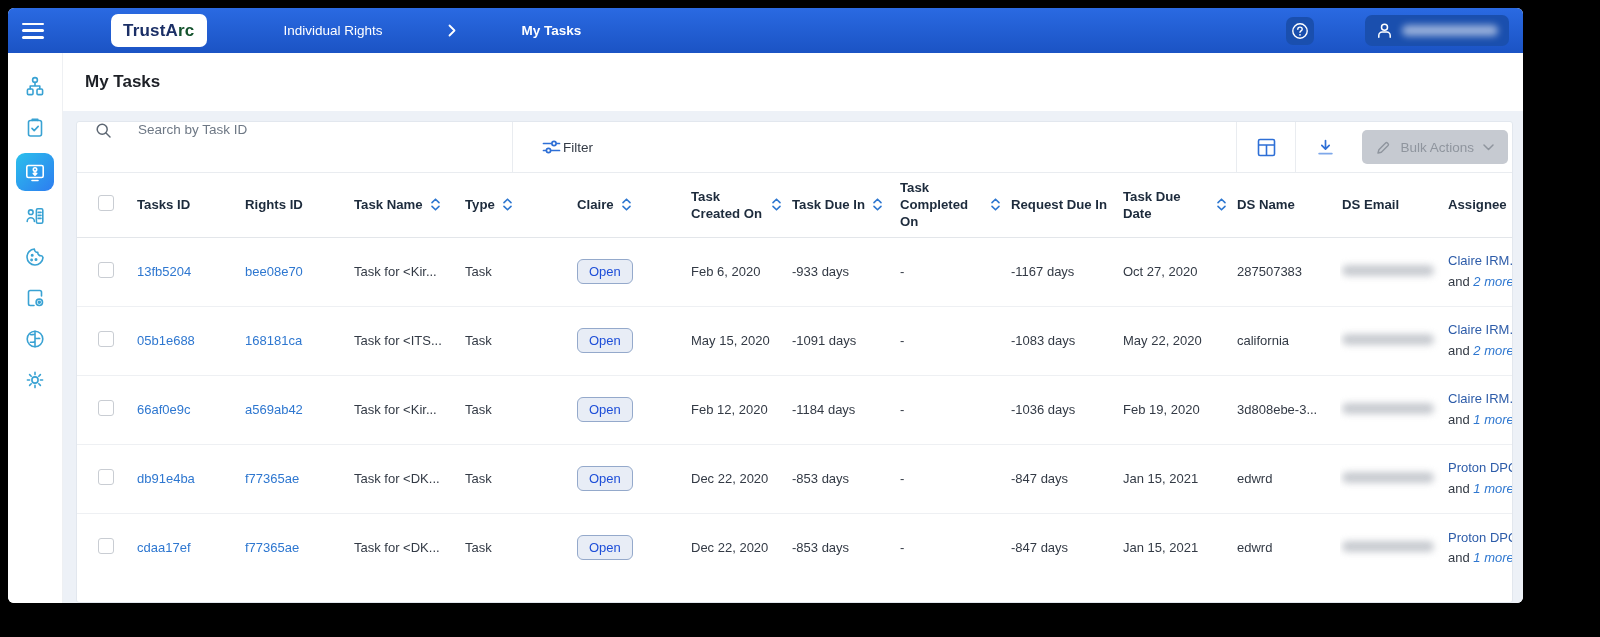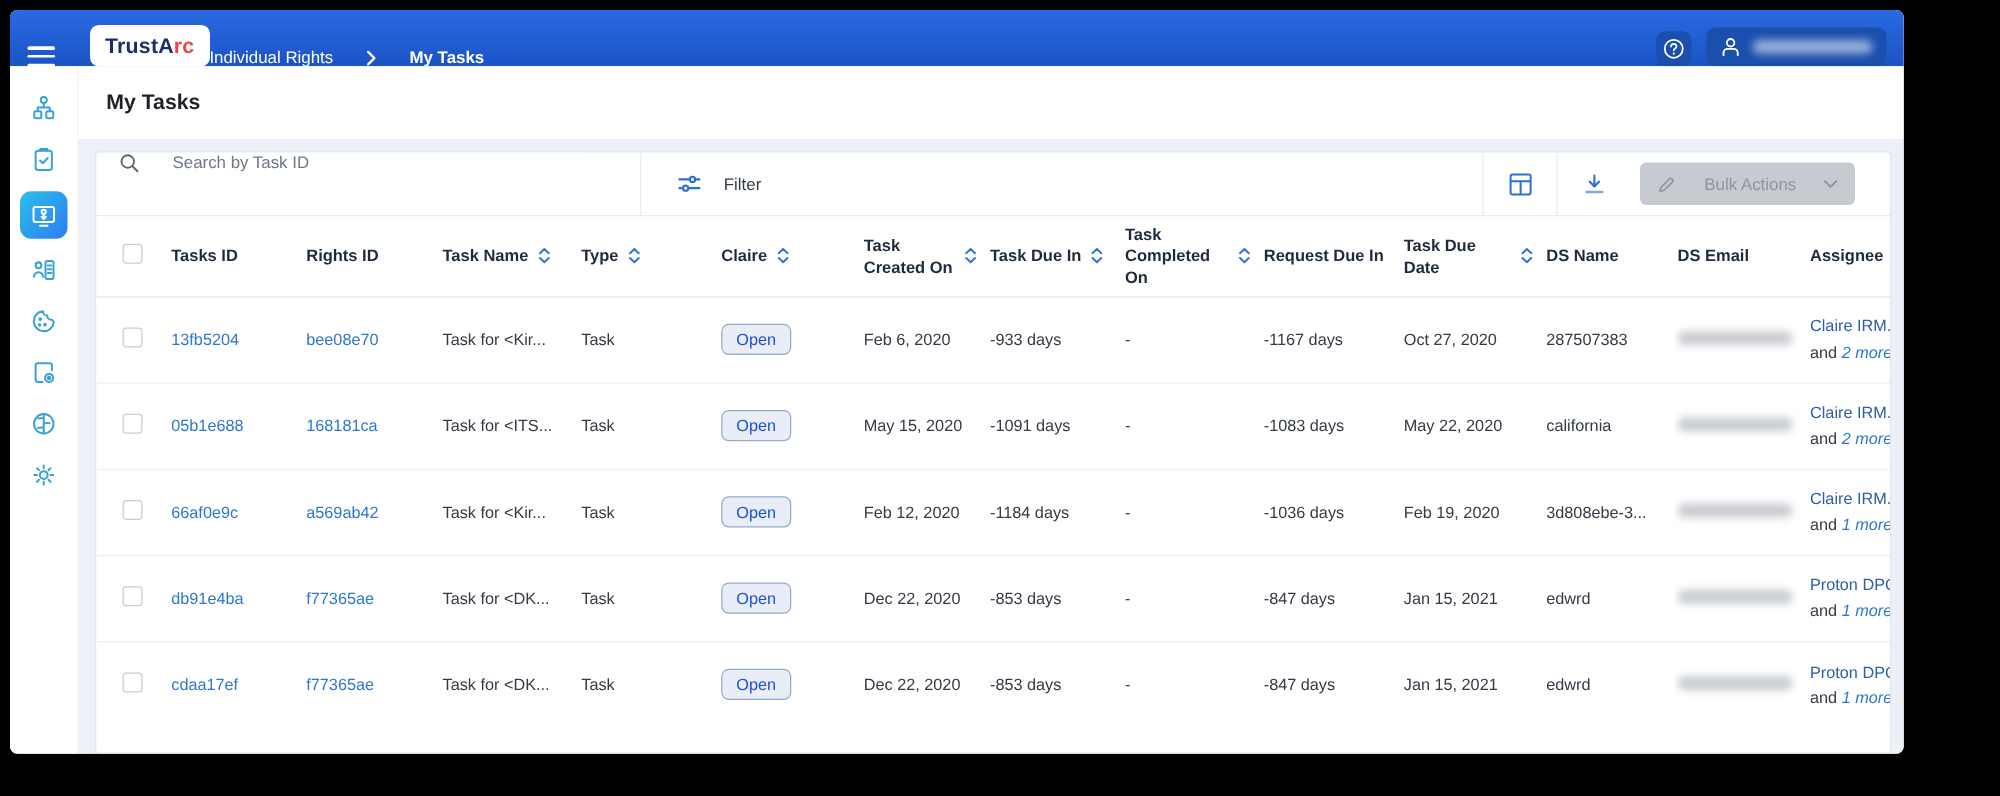--- a/index.html
+++ b/index.html
@@ -1,27 +1,27 @@
 <!DOCTYPE html>
 <html><head>
 <meta charset="utf-8">
 <style>
   * { margin:0; padding:0; box-sizing:border-box; }
   html,body { width:1600px; height:637px; background:#000; font-family:"Liberation Sans",sans-serif; font-size:13px; color:#333a45; overflow:hidden; }
   .window { position:absolute; left:8px; top:8px; width:1515px; height:595px; background:#fff; border-radius:6px; overflow:hidden; display:flex; flex-direction:column; }
 
   
-  .topbar { flex:0 0 45px; background:linear-gradient(180deg,#2a6ae2,#1b53c4); display:flex; align-items:flex-end; padding:0 14px; }
+  .topbar { flex:0 0 45px; background:linear-gradient(180deg,#2a6ae2,#1b53c4); display:flex; align-items:center; padding:0 14px;gap:39px; }
   .hamburger { width:22px; height:16px; display:flex; flex-direction:column; justify-content:space-between; cursor:pointer; }
   .hamburger i { display:block; height:2.5px; background:#fff; border-radius:2px; }
   .logo-box { margin-left:28px; background:#fff; border-radius:7px; height:33px; padding:0 12px; display:flex; align-items:center; font-weight:bold; font-size:17px; letter-spacing:.2px; }
   .logo-navy { color:#1b2f66; }
-  .logo-cyan { color:#ef4444; }
+  .logo-cyan { color:#14532d; }
   .crumb { color:#fff; font-size:13.5px; }
-  .crumb.parent { }
+  .crumb.parent { margin-left:38px; }
   .crumb.current { font-weight:bold; }
   .crumb-sep { margin:0 26px; display:flex; align-items:center; }
   .topbar-spacer { flex:1; }
   .tb-btn { background:#1a4fae; border-radius:7px; display:flex; align-items:center; justify-content:center; cursor:pointer; }
   .help-btn { width:28px; height:28px; }
   .user-btn { height:31px; margin-left:12px; padding:0 11px; gap:9px; }
   .blur-chip { display:inline-block; border-radius:6px; filter:blur(3.5px); }
   .user-blur { width:96px; height:11px; background:rgba(255,255,255,.55); }
 
   
@@ -37,25 +37,25 @@
   .page-header { flex:0 0 58px; display:flex; align-items:center; padding-left:22px; background:#fff; }
   .page-title { font-size:17px; font-weight:bold; color:#1d2026; }
   .content { flex:1; background:#edf1f7; padding:10px 10px 0 13px; min-height:0; }
   .card { background:#fff; border:1px solid #e2e7ee; border-radius:3px; height:100%; overflow:hidden; display:flex; flex-direction:column; }
 
   
   .tbl-toolbar { flex:0 0 50px; display:flex; align-items:center; border-bottom:1px solid #e9ecf0; }
   .search-zone { flex:0 0 436px; height:100%; display:flex; align-items:flex-start; padding-left:18px; gap:26px; border-right:1px solid #e9ecf0; }
   .search-zone input { border:none; outline:none; font-size:13.5px; font-family:"Liberation Sans",sans-serif; width:330px; color:#333a45; }
   .search-zone input::placeholder { color:#6e7885; }
-  .filter-zone { flex:1; display:flex; align-items:center; padding-left:29px; gap:18px; cursor:pointer; }
+  .filter-zone { flex:1; display:flex; align-items:center; padding-left:29px; gap:2px; cursor:pointer; }
   .filter-label { font-size:13.5px; color:#343b46; }
   .v-div { width:1px; height:50px; background:#e9ecf0; }
   .icon-btn { width:58px; display:flex; align-items:center; justify-content:center; cursor:pointer; }
-  .bulk-btn { margin:0 28px 0 8px; height:34px; background:#c6cad1; border-radius:5px; display:flex; align-items:center; gap:22px; padding:0 14px; color:#8f959e; font-size:13.5px; cursor:default; }
+  .bulk-btn { margin:0 4px 0 8px; height:34px; background:#c6cad1; border-radius:5px; display:flex; align-items:center; gap:9px; padding:0 14px; color:#8f959e; font-size:13.5px; cursor:default; }
 
   
   .table-wrap { flex:1; overflow:hidden; }
   table { border-collapse:collapse; table-layout:fixed; width:1450px; }
   th,td { text-align:left; vertical-align:middle; padding:0 8px 0 2px; overflow:hidden; }
   th { height:64px; font-size:13.2px; font-weight:bold; color:#1d2b3c; line-height:1.3; border-bottom:1px solid #e3e6ea; }
   td { height:69px; font-size:13px; color:#333a45; white-space:nowrap; }
   tr + tr td { border-top:1px solid #eef0f3; }
   .cb-cell { text-align:center; padding:0; }
   .checkbox { display:inline-block; width:16px; height:16px; border:1px solid #c9cdd3; border-radius:3px; background:#fff; cursor:pointer; }

